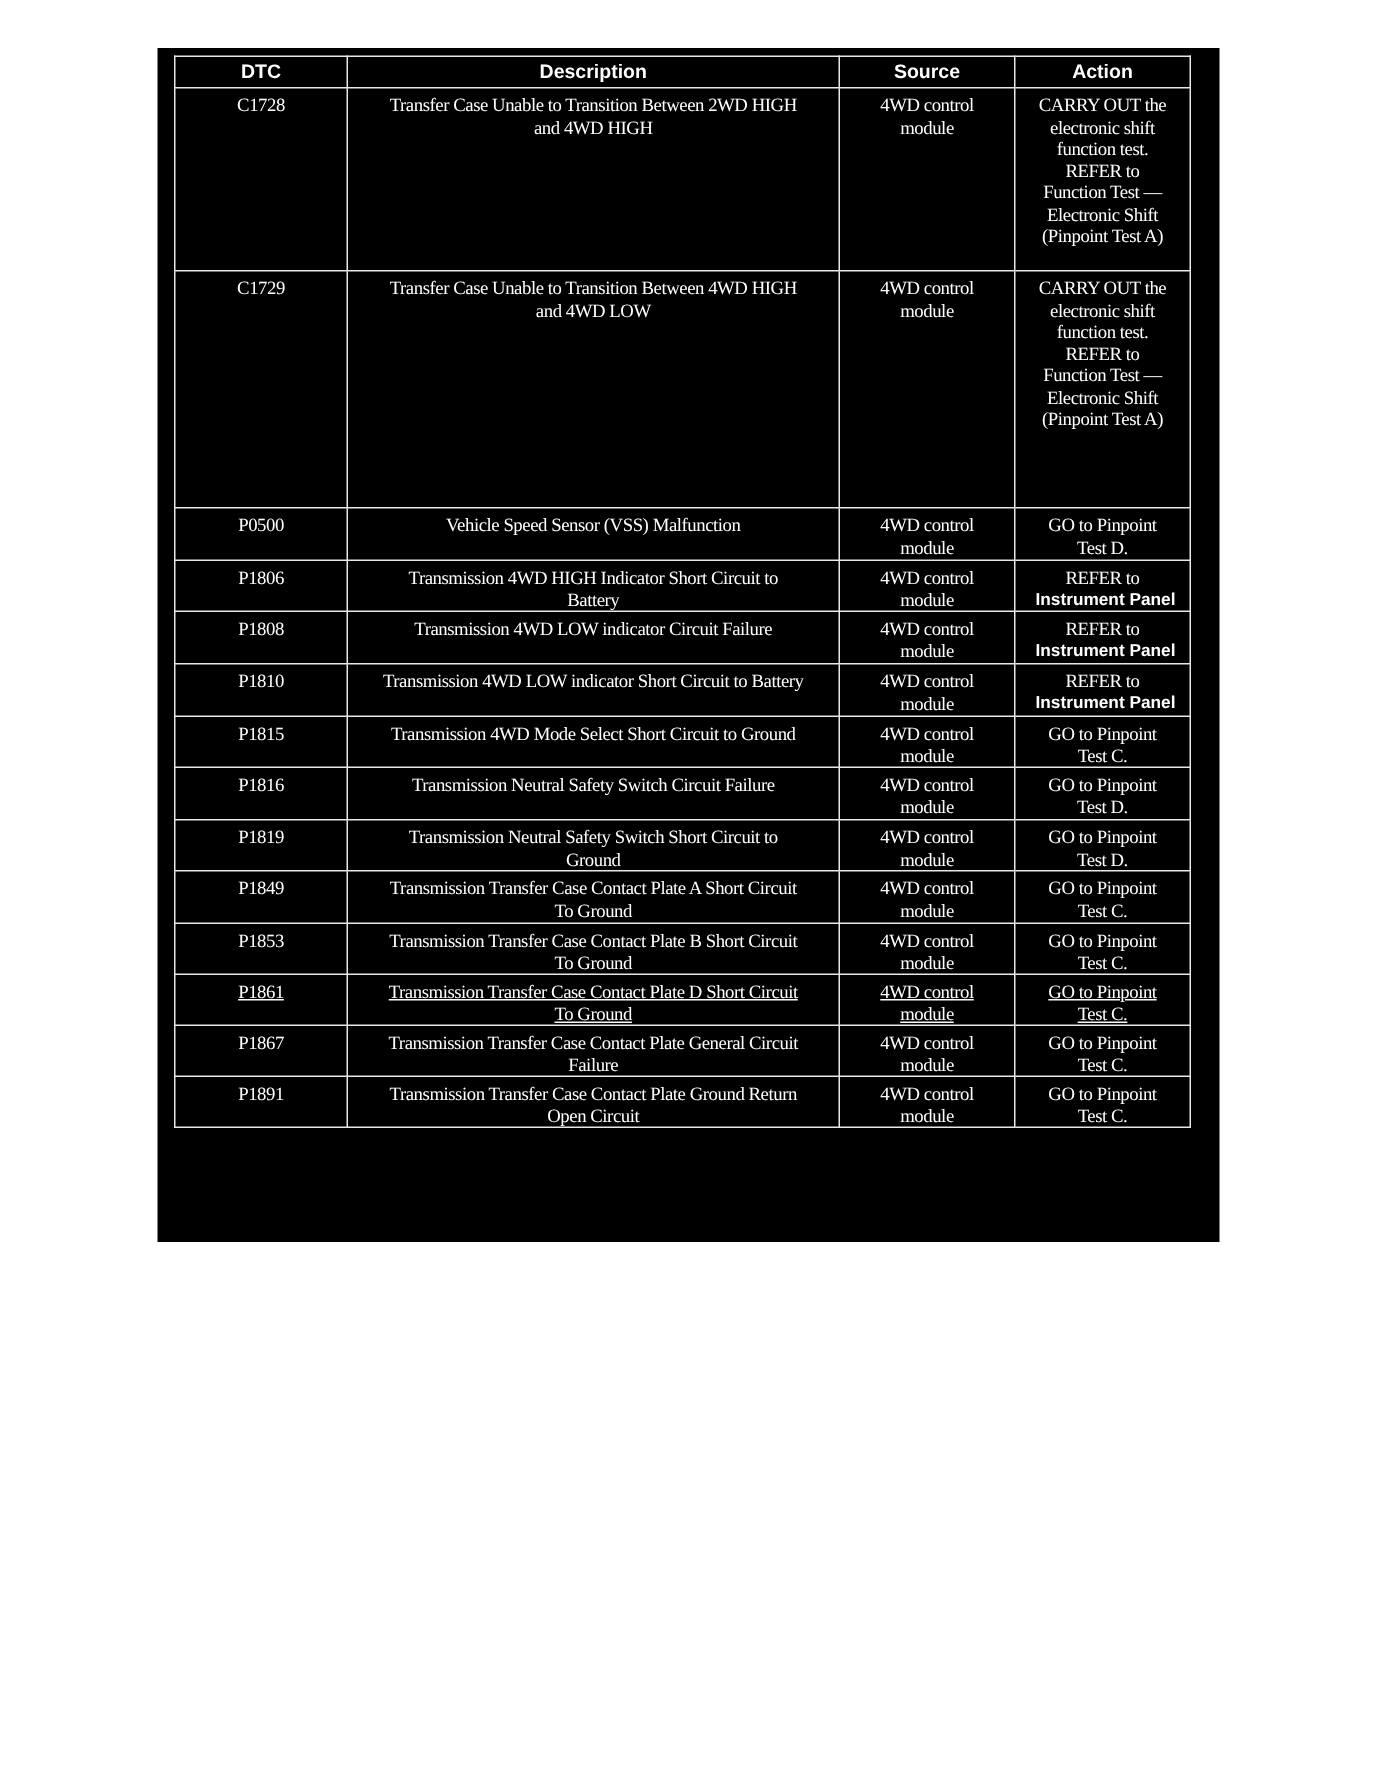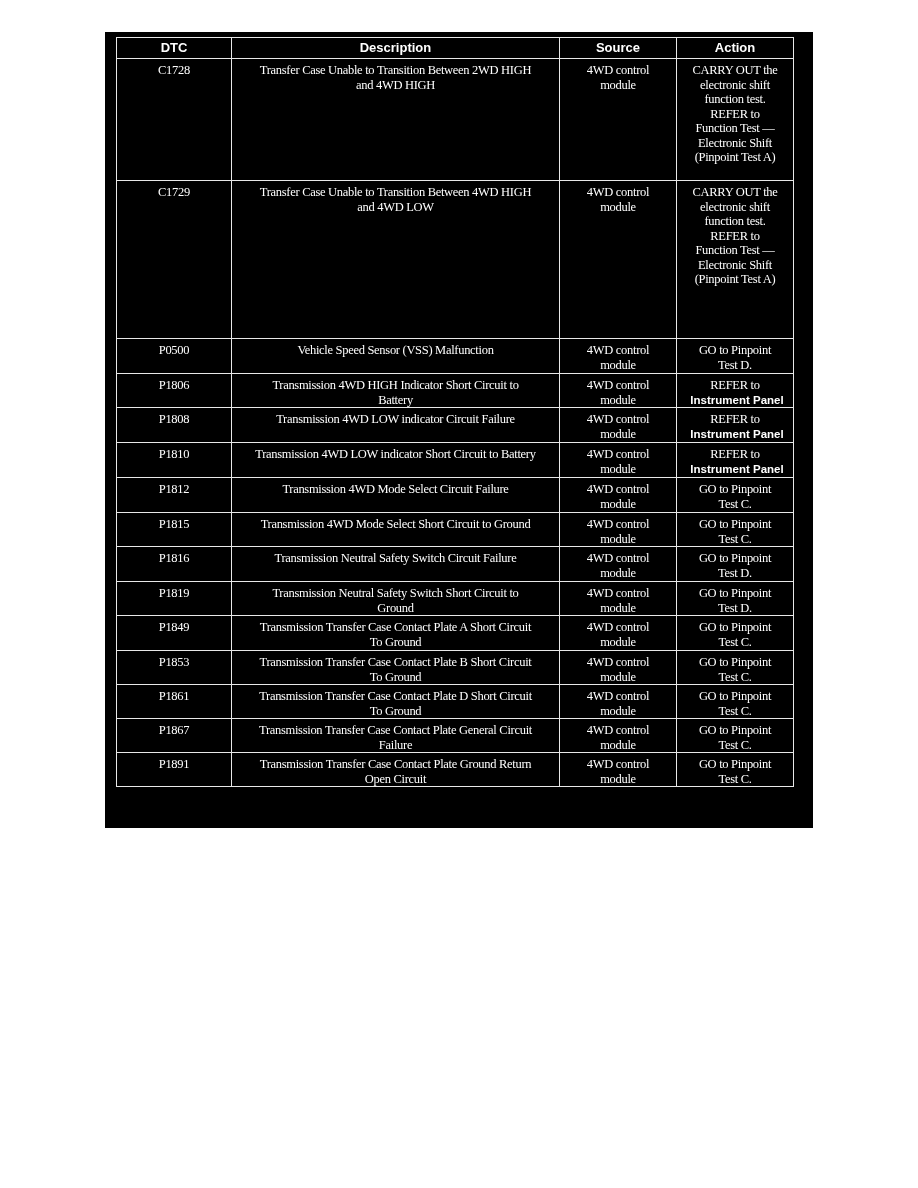--- a/index.html
+++ b/index.html
@@ -186,34 +186,20 @@
         </td>
         <td>
           <span class="cell-line">4WD control</span>
           <span class="cell-line">module</span>
         </td>
         <td class="action-refer">
           <span class="cell-line">REFER to</span>
           <span class="ip-label">Instrument Panel</span>
         </td>
       </tr>
-      <tr style="height: 35px;">
-        <td class="dtc-code">P1812</td>
-        <td>
-          <span class="cell-line">Transmission 4WD Mode Select Circuit Failure</span>
-        </td>
-        <td>
-          <span class="cell-line">4WD control</span>
-          <span class="cell-line">module</span>
-        </td>
-        <td>
-          <span class="cell-line">GO to Pinpoint</span>
-          <span class="cell-line">Test C.</span>
-        </td>
-      </tr>
       <tr style="height: 34px; margin-top: 40px;">
         <td class="dtc-code">P1815</td>
         <td>
           <span class="cell-line">Transmission 4WD Mode Select Short Circuit to Ground</span>
         </td>
         <td>
           <span class="cell-line">4WD control</span>
           <span class="cell-line">module</span>
         </td>
         <td>
@@ -273,21 +259,21 @@
         </td>
         <td>
           <span class="cell-line">4WD control</span>
           <span class="cell-line">module</span>
         </td>
         <td>
           <span class="cell-line">GO to Pinpoint</span>
           <span class="cell-line">Test C.</span>
         </td>
       </tr>
-      <tr style="height: 34px;">
+      <tr style="height: 34px; text-decoration: underline;">
         <td class="dtc-code">P1861</td>
         <td>
           <span class="cell-line">Transmission Transfer Case Contact Plate D Short Circuit</span>
           <span class="cell-line">To Ground</span>
         </td>
         <td>
           <span class="cell-line">4WD control</span>
           <span class="cell-line">module</span>
         </td>
         <td>

